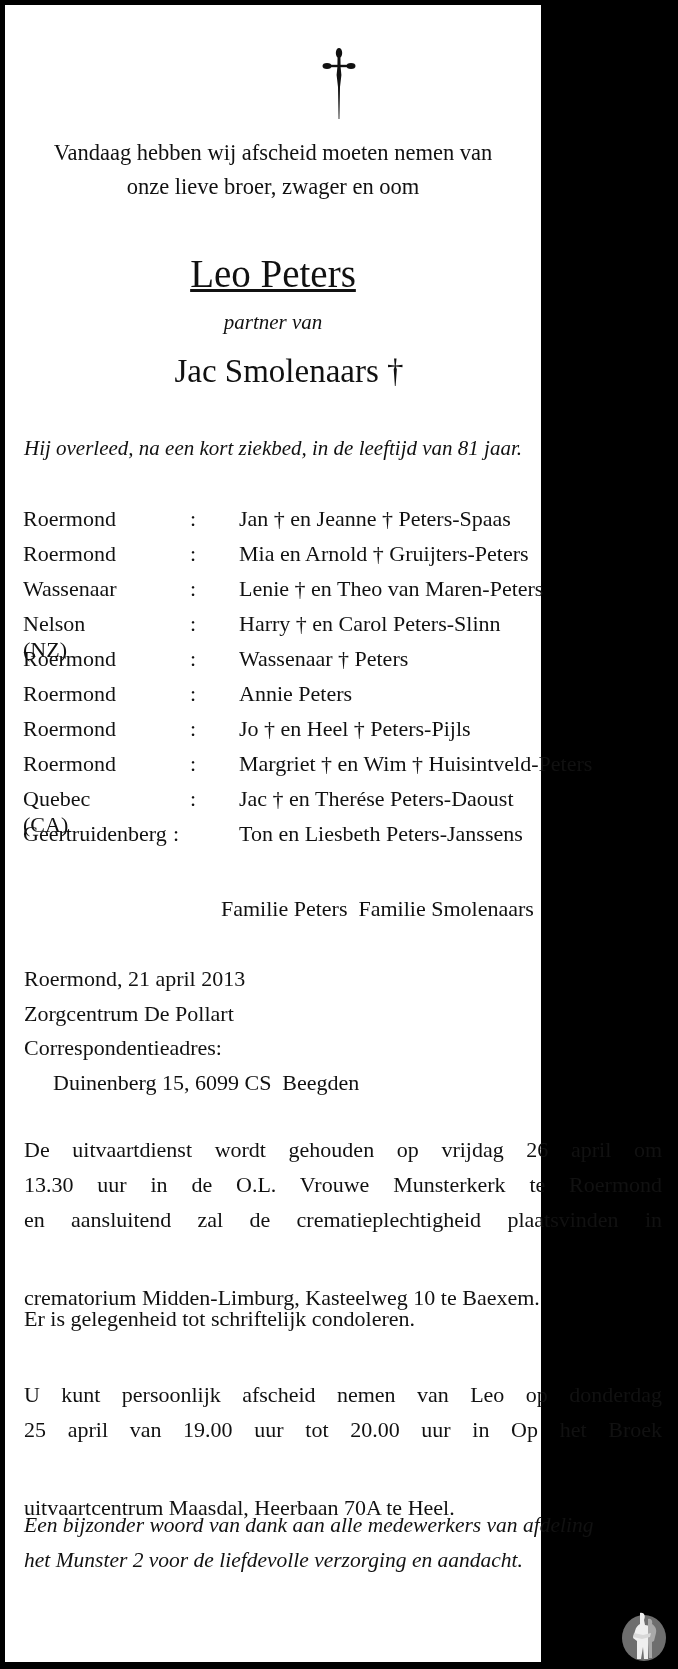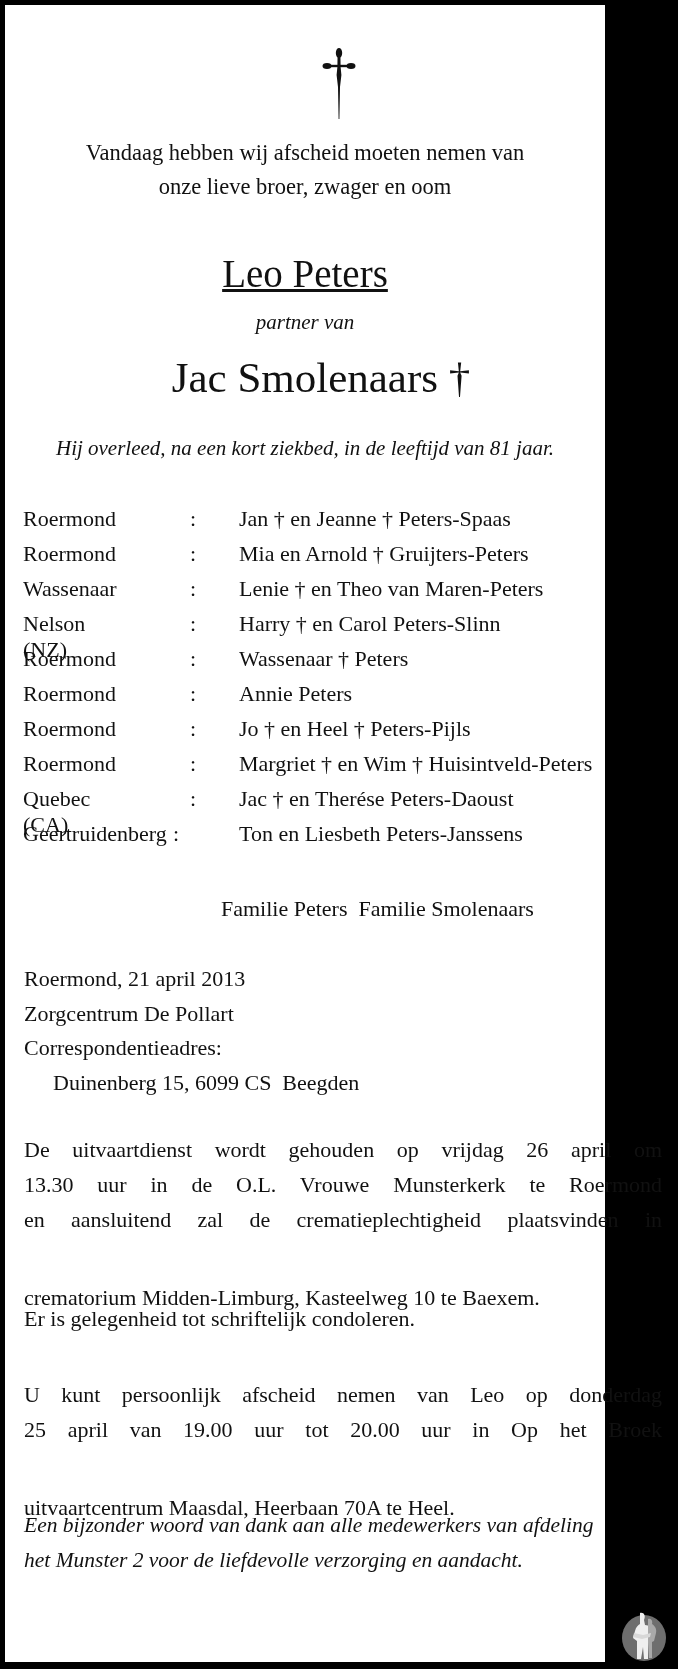--- a/index.html
+++ b/index.html
@@ -1,31 +1,31 @@
 <!DOCTYPE html>
 <html><head>
 <meta charset="utf-8">
 <style>
   html, body { margin: 0; padding: 0; background: #000; }
   body { width: 678px; height: 1669px; position: relative; overflow: hidden; }
   .page {
     position: absolute;
     left: 5px; top: 5px;
-    width: 600px; height: 1657px;
+    width: 536px; height: 1657px;
     background: #ffffff;
     color: #111;
     font-family: "Liberation Serif", "DejaVu Serif", serif;
   }
   .abs { position: absolute; white-space: nowrap; }
   .center { left: 0; right: 0; text-align: center; }
   .cross { position: absolute; left: 317px; top: 42px; width: 34px; height: 72px; }
   .intro { font-size: 22.5px; line-height: 34px; }
   .name-main { font-size: 39px; }
   .partner-of { font-size: 21px; font-style: italic; }
-  .name-partner { font-size: 43px; padding-left: 32px; }
+  .name-partner { font-size: 33px; padding-left: 32px; }
   .deceased-note { font-size: 21px; font-style: italic; }
   .family-row { position: absolute; left: 18px; height: 35px; font-size: 22px; }
   .family-row .place { position: absolute; left: 0; top: 0; }
   .family-row .colon { position: absolute; left: 167px; top: 0; }
   .family-row .names { position: absolute; left: 216px; top: 0; white-space: nowrap; }
   .body-text { font-size: 22px; line-height: 34.5px; }
   .justify-block {
     position: absolute; left: 19px; width: 638px;
     font-size: 22px; line-height: 35px;
     text-align: justify; text-align-last: left;

